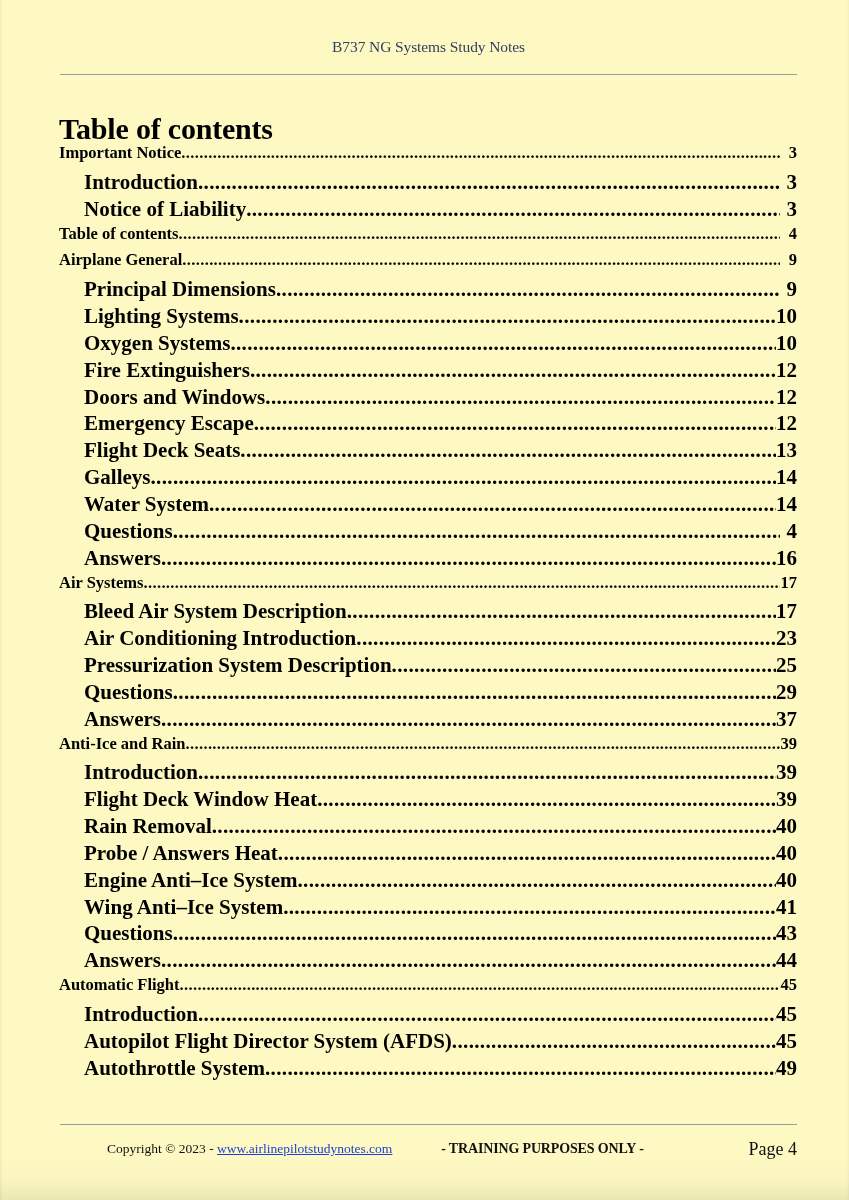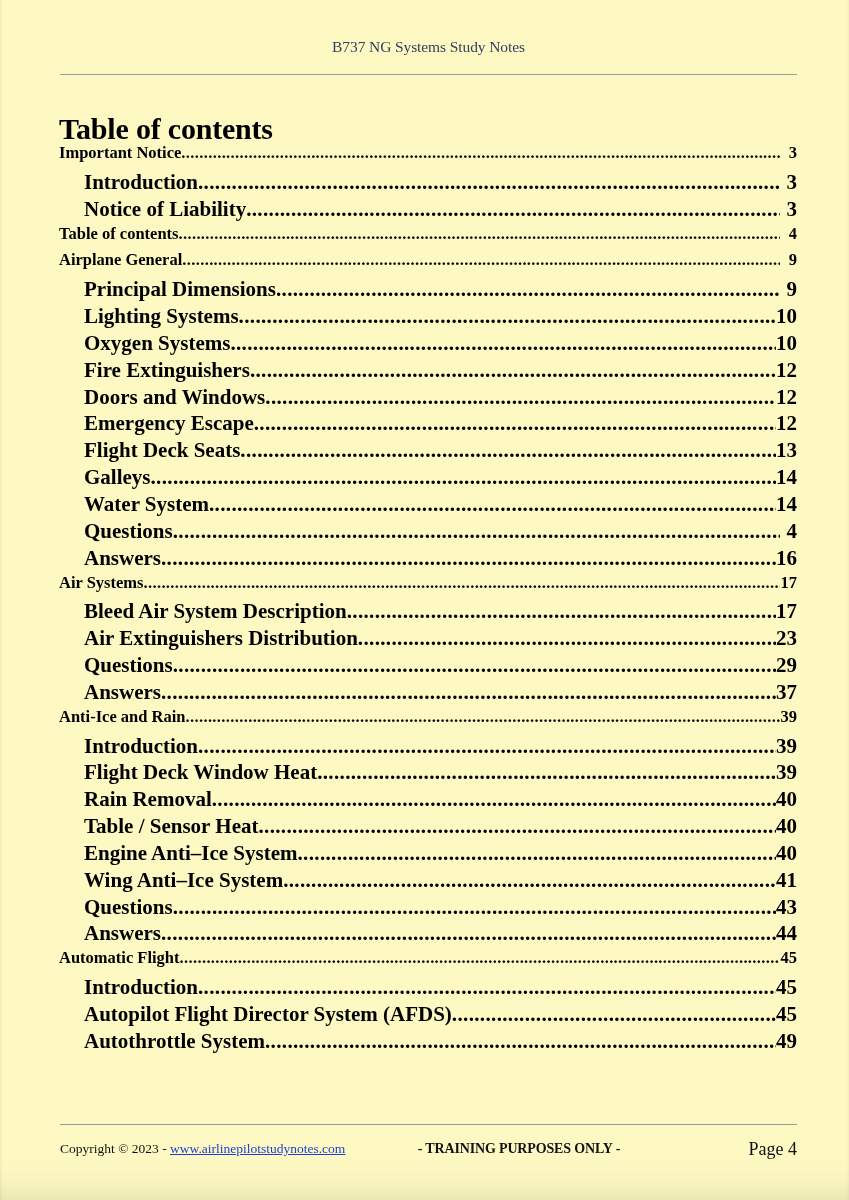--- a/index.html
+++ b/index.html
@@ -152,20 +152,21 @@
     width: 737px;
     height: 22px;
     font-size: 13.5px;
     color: #111111;
     display: flex;
     align-items: center;
     white-space: nowrap;
   }
   .footer .copyright {
     flex: 0 0 auto;
+    margin-left: 47px;
   }
   .footer .copyright a,
   .footer .site-link {
     color: #1d3fd4;
     text-decoration: underline;
   }
   .footer .training {
     flex: 1 1 auto;
     text-align: center;
     font-size: 14px;
@@ -276,25 +277,30 @@
         <span class="label">Air Systems</span>
         <span class="leader"></span>
         <span class="pageno">17</span>
       </div>
       <div class="toc-row lvl2">
         <span class="label">Bleed Air System Description</span>
         <span class="leader"></span>
         <span class="pageno">17</span>
       </div>
       <div class="toc-row lvl2">
-        <span class="label">Air Extinguishers Distribution</span>
+        <span class="label">Air Conditioning Introduction</span>
         <span class="leader"></span>
         <span class="pageno">23</span>
       </div>
       <div class="toc-row lvl2">
+        <span class="label">Pressurization System Description</span>
+        <span class="leader"></span>
+        <span class="pageno">25</span>
+      </div>
+      <div class="toc-row lvl2">
         <span class="label">Questions</span>
         <span class="leader"></span>
         <span class="pageno">29</span>
       </div>
       <div class="toc-row lvl2">
         <span class="label">Answers</span>
         <span class="leader"></span>
         <span class="pageno">37</span>
       </div>
       <div class="toc-row lvl1">
@@ -311,21 +317,21 @@
         <span class="label">Flight Deck Window Heat</span>
         <span class="leader"></span>
         <span class="pageno">39</span>
       </div>
       <div class="toc-row lvl2">
         <span class="label">Rain Removal</span>
         <span class="leader"></span>
         <span class="pageno">40</span>
       </div>
       <div class="toc-row lvl2">
-        <span class="label">Table / Sensor Heat</span>
+        <span class="label">Probe / Answers Heat</span>
         <span class="leader"></span>
         <span class="pageno">40</span>
       </div>
       <div class="toc-row lvl2">
         <span class="label">Engine Anti–Ice System</span>
         <span class="leader"></span>
         <span class="pageno">40</span>
       </div>
       <div class="toc-row lvl2">
         <span class="label">Wing Anti–Ice System</span>

